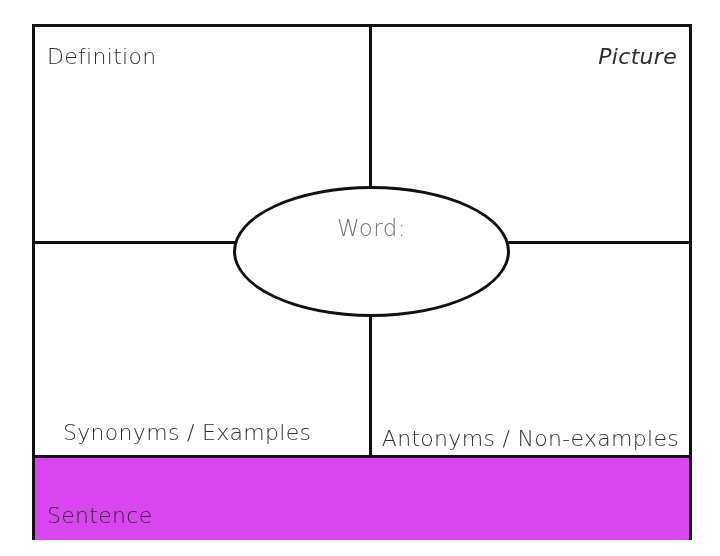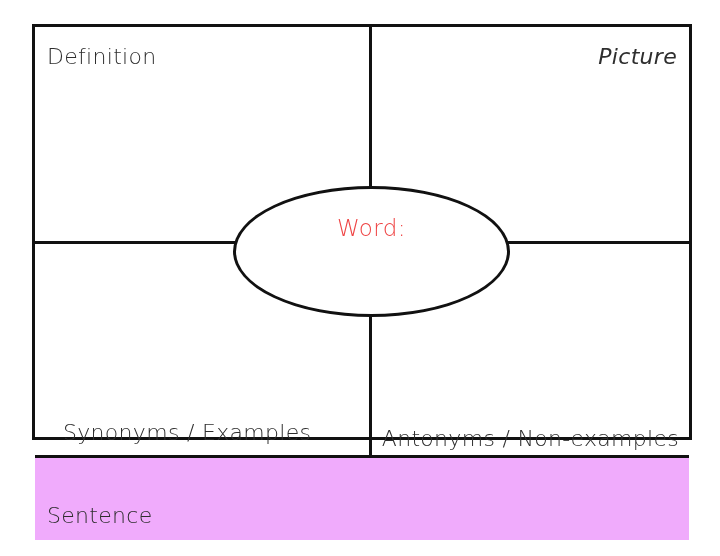--- a/index.html
+++ b/index.html
@@ -24,21 +24,21 @@
     overflow: hidden;
     background: #ffffff;
   }
 
   
   .frame {
     position: absolute;
     left: 32px;
     top: 24px;
     width: 660px;      
-    height: 416px;     
+    height: 516px;     
     box-sizing: border-box;
     border: 3px solid #111111;
     background: #ffffff;
   }
 
   
   .divider {
     position: absolute;
     background: #111111;
   }
@@ -84,21 +84,21 @@
     background: #ffffff;
     z-index: 5;
   }
   .word-label {
     position: absolute;
     left: 0;
     right: 0;
     top: 26px;
     text-align: center;
     font-size: 23px;
-    color: #ef4444;
+    color: #737373;
     letter-spacing: 0.4px;
     font-family: "DejaVu Sans", sans-serif;
     font-weight: 300;
     white-space: nowrap;
   }
 
   
   .quad-label {
     position: absolute;
     font-size: 22px;
@@ -135,21 +135,21 @@
     text-align: right;
   }
 
   
   .sentence-band {
     position: absolute;
     left: 0px;
     top: 428px;          
     width: 654px;
     height: 85px;
-    background: #f0abfc;
+    background: #d946ef;
     z-index: 6;
     border-top: 3px solid #111111;
     box-sizing: border-box;
   }
   .label-sentence {
     position: absolute;
     left: 12px;
     bottom: 12px;
     font-size: 22px;
     color: #2e2e2e;

